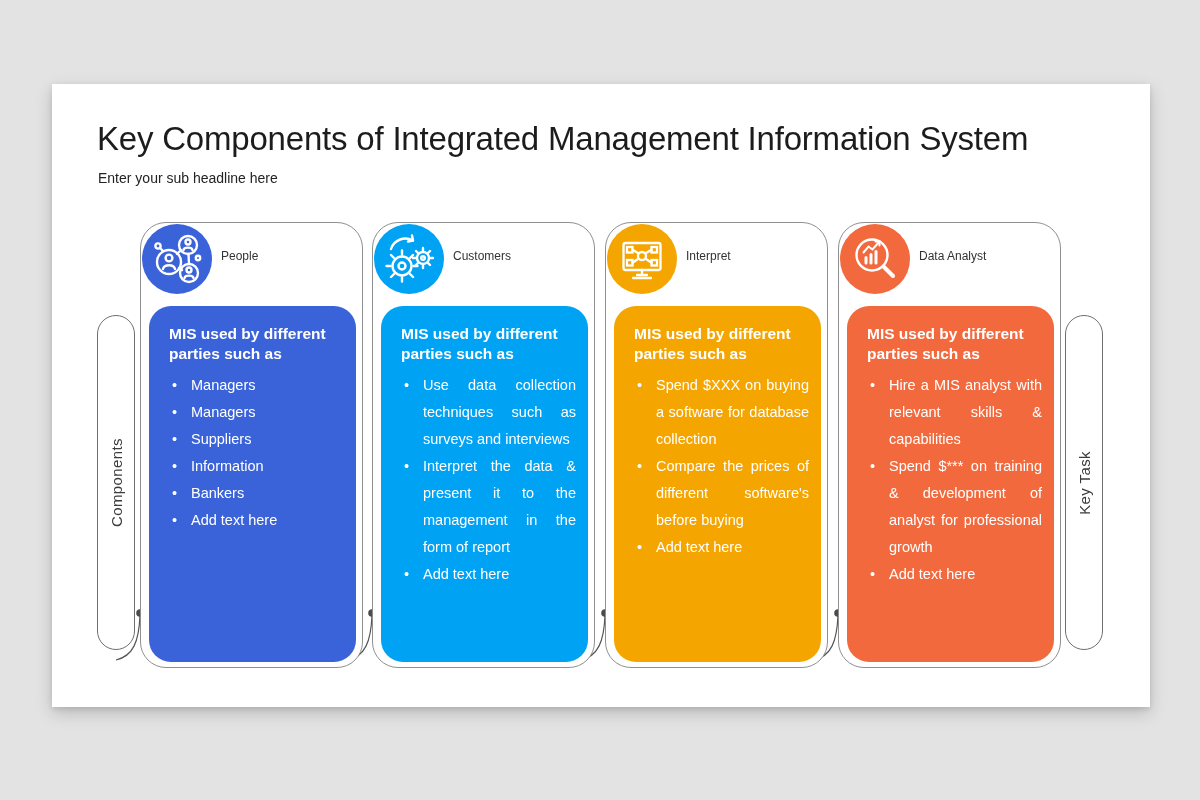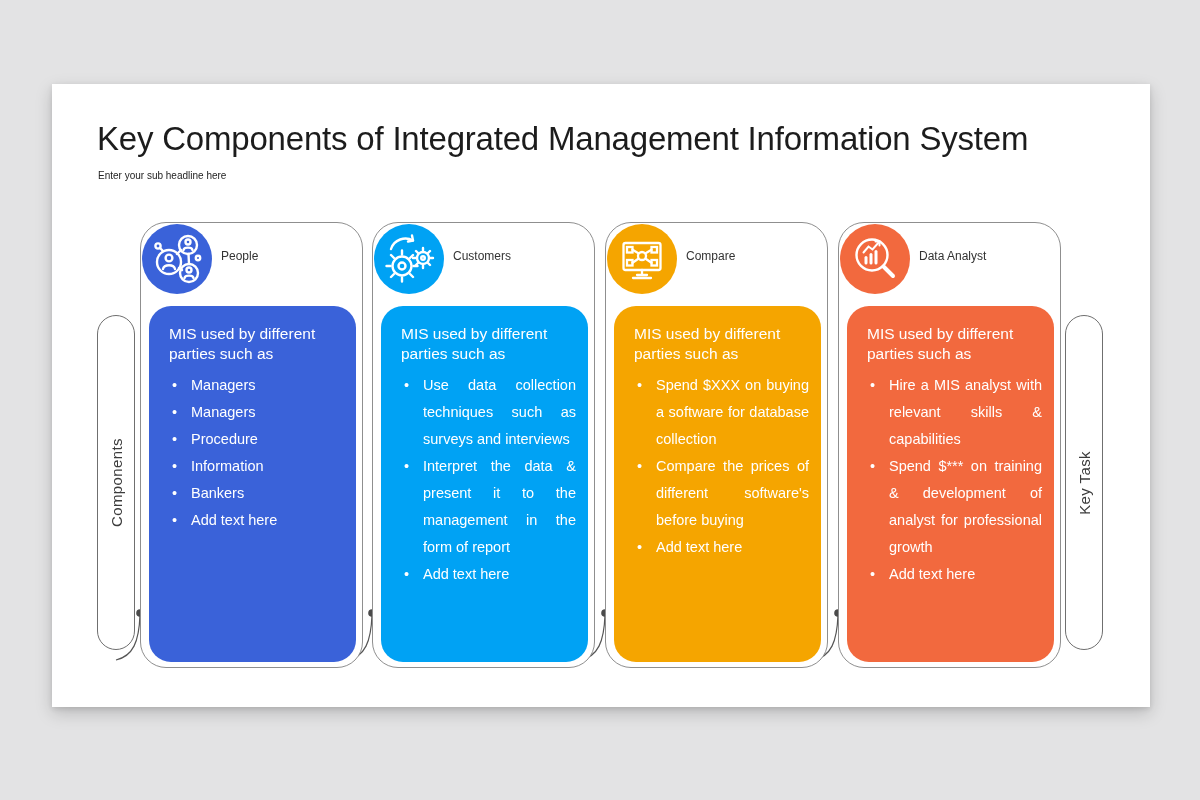--- a/index.html
+++ b/index.html
@@ -3,31 +3,31 @@
 <meta charset="utf-8">
 <style>
   html,body{margin:0;padding:0;background:#e3e3e4;}
   *{box-sizing:border-box;}
   .stage{position:relative;width:1200px;height:800px;background:#e3e3e4;overflow:hidden;
          font-family:"Liberation Sans",sans-serif;}
   .slide{position:absolute;left:52px;top:84px;width:1098px;height:623px;background:#ffffff;
          box-shadow:0 6px 16px rgba(0,0,0,.18),0 2px 5px rgba(0,0,0,.10);}
   .title{position:absolute;left:45px;top:36px;margin:0;font-size:33px;font-weight:500;
          letter-spacing:-.2px;color:#1c1c1c;white-space:nowrap;}
-  .subtitle{position:absolute;left:46px;top:86px;font-size:10px;color:#232323;}
+  .subtitle{position:absolute;left:46px;top:86px;font-size:14px;color:#232323;}
   
   .column{position:absolute;top:138px;width:223px;height:446px;border:1px solid #8f8f8f;
           border-radius:26px;background:#fff;}
   .col-0{left:88px}.col-1{left:320px}.col-2{left:553px}.col-3{left:786px}
   .icon-circle{position:absolute;left:1px;top:1px;width:70px;height:70px;border-radius:50%;
                display:flex;align-items:center;justify-content:center;}
   .col-title{position:absolute;left:80px;top:26px;font-size:12px;color:#333333;}
   .card{position:absolute;left:8px;top:83px;width:207px;height:356px;border-radius:22px;
         padding:18px 12px 0 20px;color:#ffffff;}
-  .lead{margin:0;font-size:15.5px;line-height:19.5px;font-weight:400;}
+  .lead{margin:0;font-size:15.5px;line-height:19.5px;font-weight:700;}
   .card ul{list-style:none;margin:9px 0 0 0;padding:0;}
   .card li{position:relative;padding-left:22px;font-size:14.5px;line-height:27px;
            text-align:justify;}
   .card li::before{content:"\2022";position:absolute;left:3px;text-align:left;}
   
   .pill{position:absolute;top:231px;width:38px;height:335px;border:1.3px solid #6f6f6f;
         border-radius:19px;display:flex;align-items:center;justify-content:center;background:#fff;}
   .pill-left{left:45px}.pill-right{left:1013px}
   .pill span{writing-mode:vertical-rl;transform:rotate(180deg);font-size:15px;color:#3c3c3c;
              letter-spacing:.4px;white-space:nowrap;}
@@ -90,21 +90,21 @@
             <path d="M 18,24 L 21,27"></path>
           <circle cx="56" cy="34" r="2.2"></circle>
         </svg>
       </div>
       <span class="col-title">People</span>
       <div class="card" style="background: rgb(58, 98, 217);">
         <p class="lead">MIS used by different parties such as</p>
         <ul>
             <li>Managers</li>
             <li>Managers</li>
-            <li>Procedure</li>
+            <li>Suppliers</li>
             <li>Information</li>
             <li>Bankers</li>
             <li>Add text here</li>
           </ul>
       </div>
     </div>
 
     <div class="column col-1">
       <div class="icon-circle" style="background: rgb(0, 162, 244);">
         <svg class="icon" width="70" height="70" viewBox="0 0 70 70" fill="none" stroke="#fff" stroke-width="2.4" stroke-linecap="round">
@@ -137,21 +137,21 @@
           <rect x="16.5" y="19" width="37" height="27" rx="2"></rect>
           <path d="M 35,46 L 35,51 M 26,54 L 44,54 M 30,51 L 40,51"></path>
           <rect x="20" y="23" width="5.5" height="5.5"></rect>
           <rect x="44.5" y="23" width="5.5" height="5.5"></rect>
           <rect x="20" y="36" width="5.5" height="5.5"></rect>
           <rect x="44.5" y="36" width="5.5" height="5.5"></rect>
           <circle cx="35" cy="32" r="4"></circle>
           <path d="M 25.5,25.8 L 31,29 M 44.5,25.8 L 39,29 M 25.5,38.8 L 31,35 M 44.5,38.8 L 39,35"></path>
         </svg>
       </div>
-      <span class="col-title">Compare</span>
+      <span class="col-title">Interpret</span>
       <div class="card" style="background: rgb(245, 165, 0);">
         <p class="lead">MIS used by different parties such as</p>
         <ul>
             <li>Spend $XXX on buying a software for database collection</li>
             <li>Compare the prices of different software's before buying</li>
             <li>Add text here</li>
           </ul>
       </div>
     </div>
 

